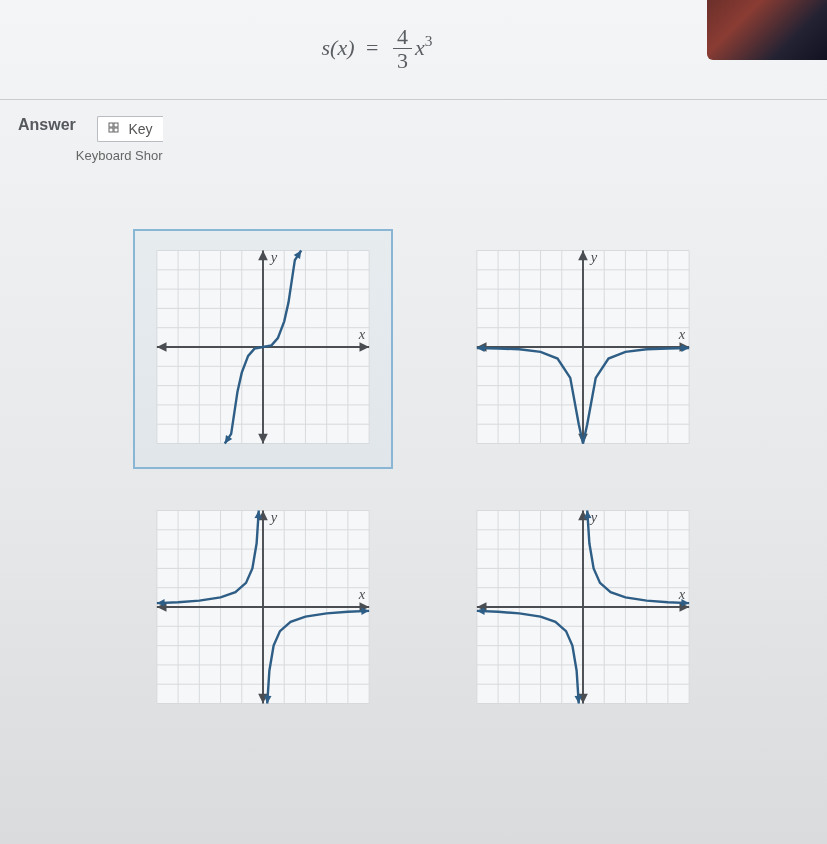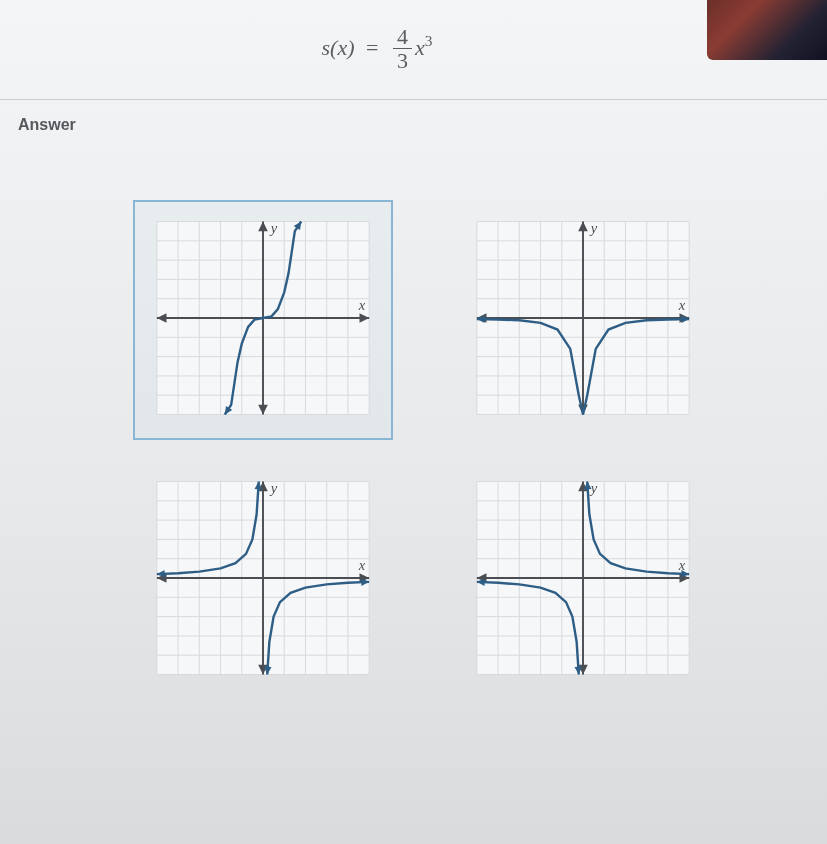--- a/index.html
+++ b/index.html
@@ -92,20 +92,32 @@
       <span class="num">4</span>
       <span class="den">3</span>
     </span><span style="font-style:italic">x</span><sup>3</sup>
   </div>
 
 
   <div class="divider"></div>
 
   <div class="answer-row">
     <div class="answer-label">Answer</div>
+    <div class="key-wrap">
+      <button class="key-btn">
+        <svg class="grid-icon" viewBox="0 0 14 14">
+          <rect x="1" y="1" width="4" height="4"></rect>
+            <rect x="6" y="1" width="4" height="4"></rect>
+          <rect x="1" y="6" width="4" height="4"></rect>
+            <rect x="6" y="6" width="4" height="4"></rect>
+        </svg>
+        <span>Key</span>
+      </button>
+      <div class="kb-short">Keyboard Shor</div>
+    </div>
   </div>
 
   <div class="charts" id="charts-container">
       <div class="chart selected">
         <svg viewBox="-14 -14 248 228" width="240" height="220">
     <rect x="0" y="0" width="220" height="200" fill="#f6f7f8"></rect>
     <line x1="0" y1="0" x2="0" y2="200" stroke="#d7d9dc" stroke-width="1"></line>
           <line x1="22" y1="0" x2="22" y2="200" stroke="#d7d9dc" stroke-width="1"></line>
           <line x1="44" y1="0" x2="44" y2="200" stroke="#d7d9dc" stroke-width="1"></line>
           <line x1="66" y1="0" x2="66" y2="200" stroke="#d7d9dc" stroke-width="1"></line>

